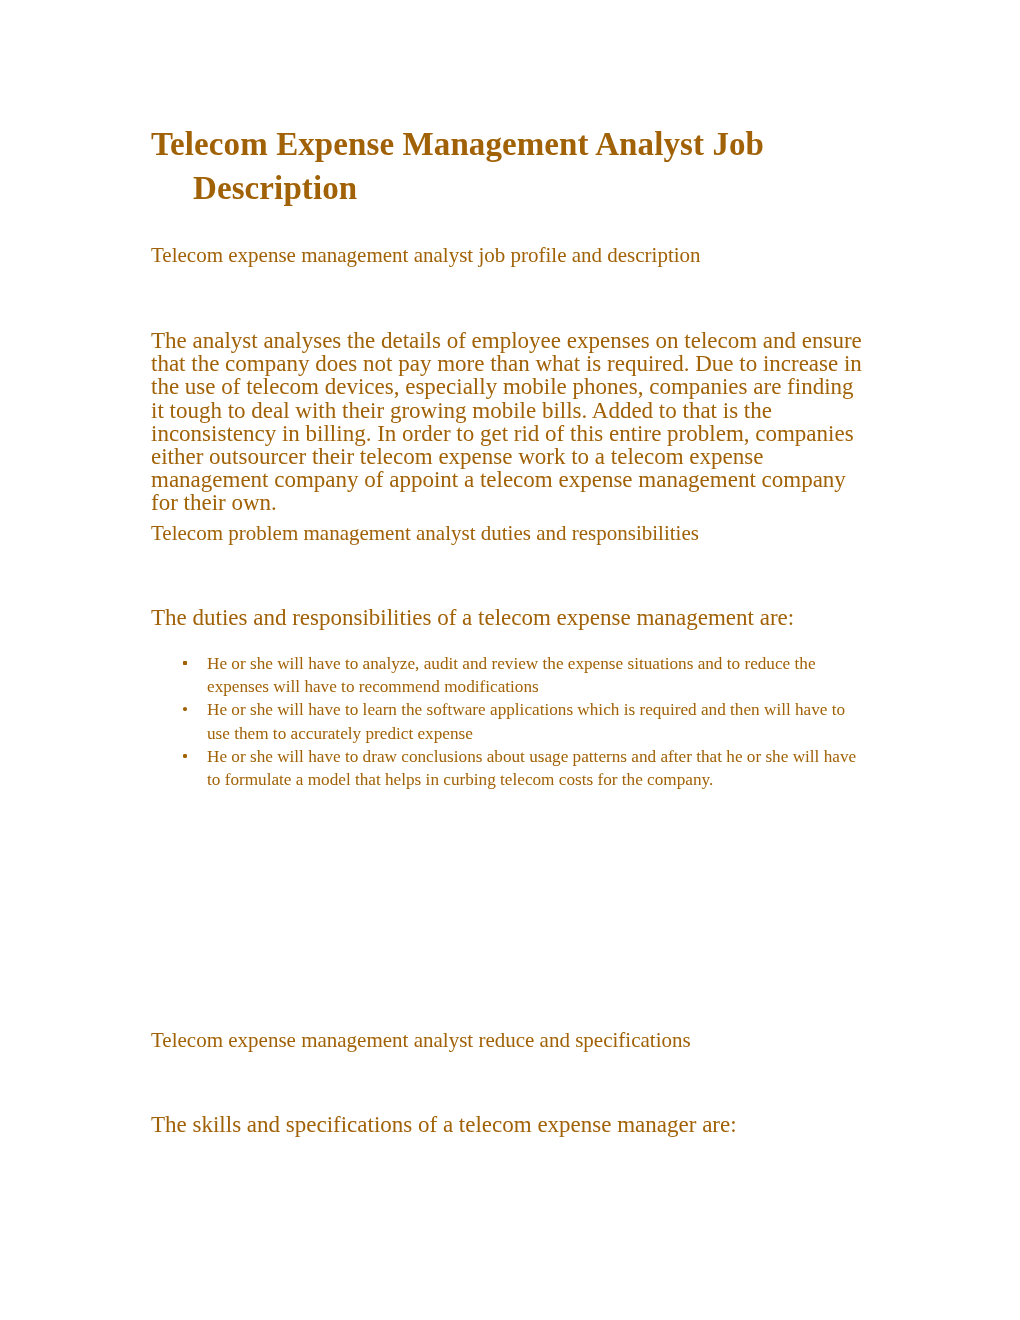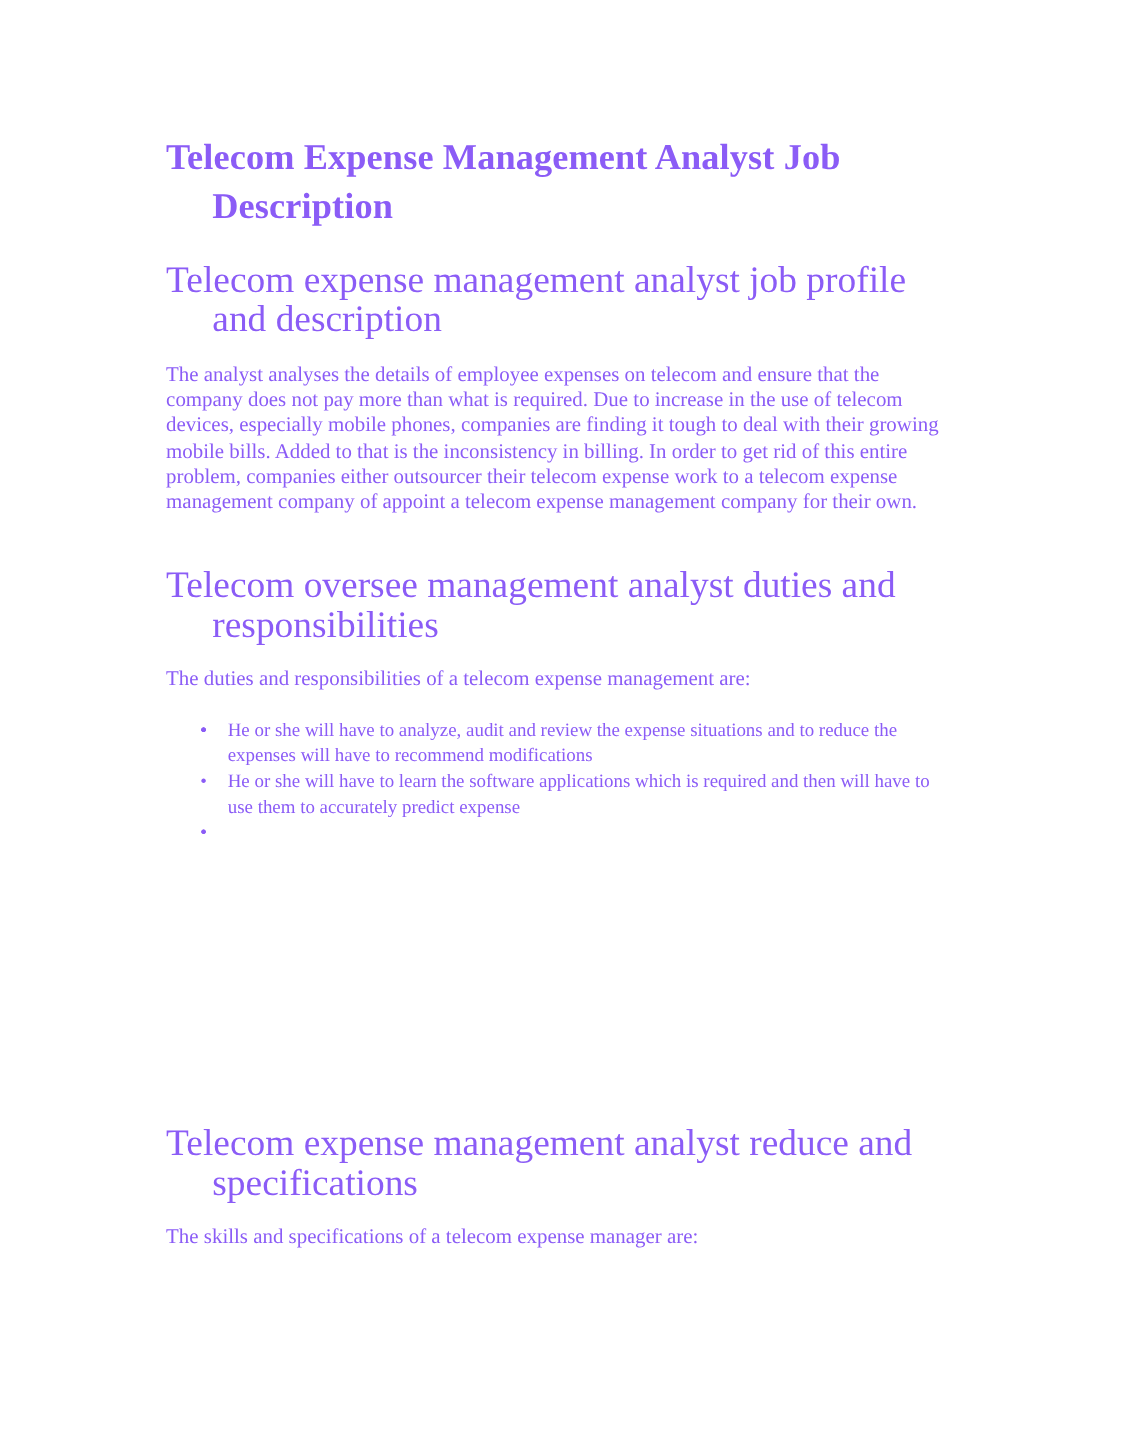--- a/index.html
+++ b/index.html
@@ -8,21 +8,21 @@
     padding: 0;
     background: #ffffff;
   }
   .page {
     position: relative;
     width: 1020px;
     height: 1320px;
     background: #ffffff;
     overflow: hidden;
     font-family: "Liberation Serif", "DejaVu Serif", serif;
-    color: #8b5cf6;
+    color: #a16207;
     -webkit-font-smoothing: antialiased;
   }
   .content {
     position: absolute;
     left: 151px;
     top: 0;
     width: 719px;
   }
 
   
@@ -39,32 +39,32 @@
     letter-spacing: 0.1px;
     text-indent: 0;
     padding-left: 42px;
     text-indent: -42px;
   }
 
   
   .section-heading {
     margin: 0;
     padding: 0;
-    font-size: 34px;
+    font-size: 21px;
     line-height: 36px;
     font-weight: normal;
     padding-left: 42px;
     text-indent: -42px;
   }
 
   
   .body-text {
     margin: 0;
     padding: 0;
-    font-size: 19px;
+    font-size: 23px;
     line-height: 23.2px;
     font-weight: normal;
     text-align: left;
   }
 
   
   ul.bullet-list {
     margin: 0;
     padding: 0;
     list-style: none;
@@ -106,36 +106,36 @@
 
     <div class="blk-h2-profile">
       <h2 class="section-heading">Telecom expense management analyst job profile and description</h2>
     </div>
 
     <div class="blk-p-intro">
       <p class="body-text">The analyst analyses the details of employee expenses on telecom and ensure that the company does not pay more than what is required. Due to increase in the use of telecom devices, especially mobile phones, companies are finding it tough to deal with their growing mobile bills. Added to that is the inconsistency in billing. In order to get rid of this entire problem, companies either outsourcer their telecom expense work to a telecom expense management company of appoint a telecom expense management company for their own.</p>
     </div>
 
     <div class="blk-h2-duties">
-      <h2 class="section-heading">Telecom oversee management analyst duties and responsibilities</h2>
+      <h2 class="section-heading">Telecom problem management analyst duties and responsibilities</h2>
     </div>
 
     <div class="blk-p-duties">
       <p class="body-text">The duties and responsibilities of a telecom expense management are:</p>
     </div>
 
     <div class="blk-ul-duties">
       <ul class="bullet-list" id="duties-list">
           <li><span class="bullet-dot">•</span></li>
           <li><span class="bullet-dot">•</span></li>
           <li><span class="bullet-dot">•</span></li>
           <li><span class="bullet-dot">•</span><span>He or she will have to analyze, audit and review the  expense situations and to reduce the expenses will have to recommend modifications</span></li>
           <li><span class="bullet-dot">•</span><span>He or she will have to learn the software applications which is required and then will have to use them to accurately predict expense</span></li>
           <li><span class="bullet-dot">•</span></li>
-          <li><span class="bullet-dot">•</span></li>
+          <li><span class="bullet-dot">•</span><span>He or she will have to draw conclusions about usage patterns and after that he or she will have to formulate a model that helps in curbing telecom costs for the company.</span></li>
         </ul>
     </div>
 
     <div class="blk-h2-skills">
       <h2 class="section-heading">Telecom expense management analyst reduce and specifications</h2>
     </div>
 
     <div class="blk-p-skills">
       <p class="body-text">The skills and specifications of a telecom expense manager are:</p>
     </div>

